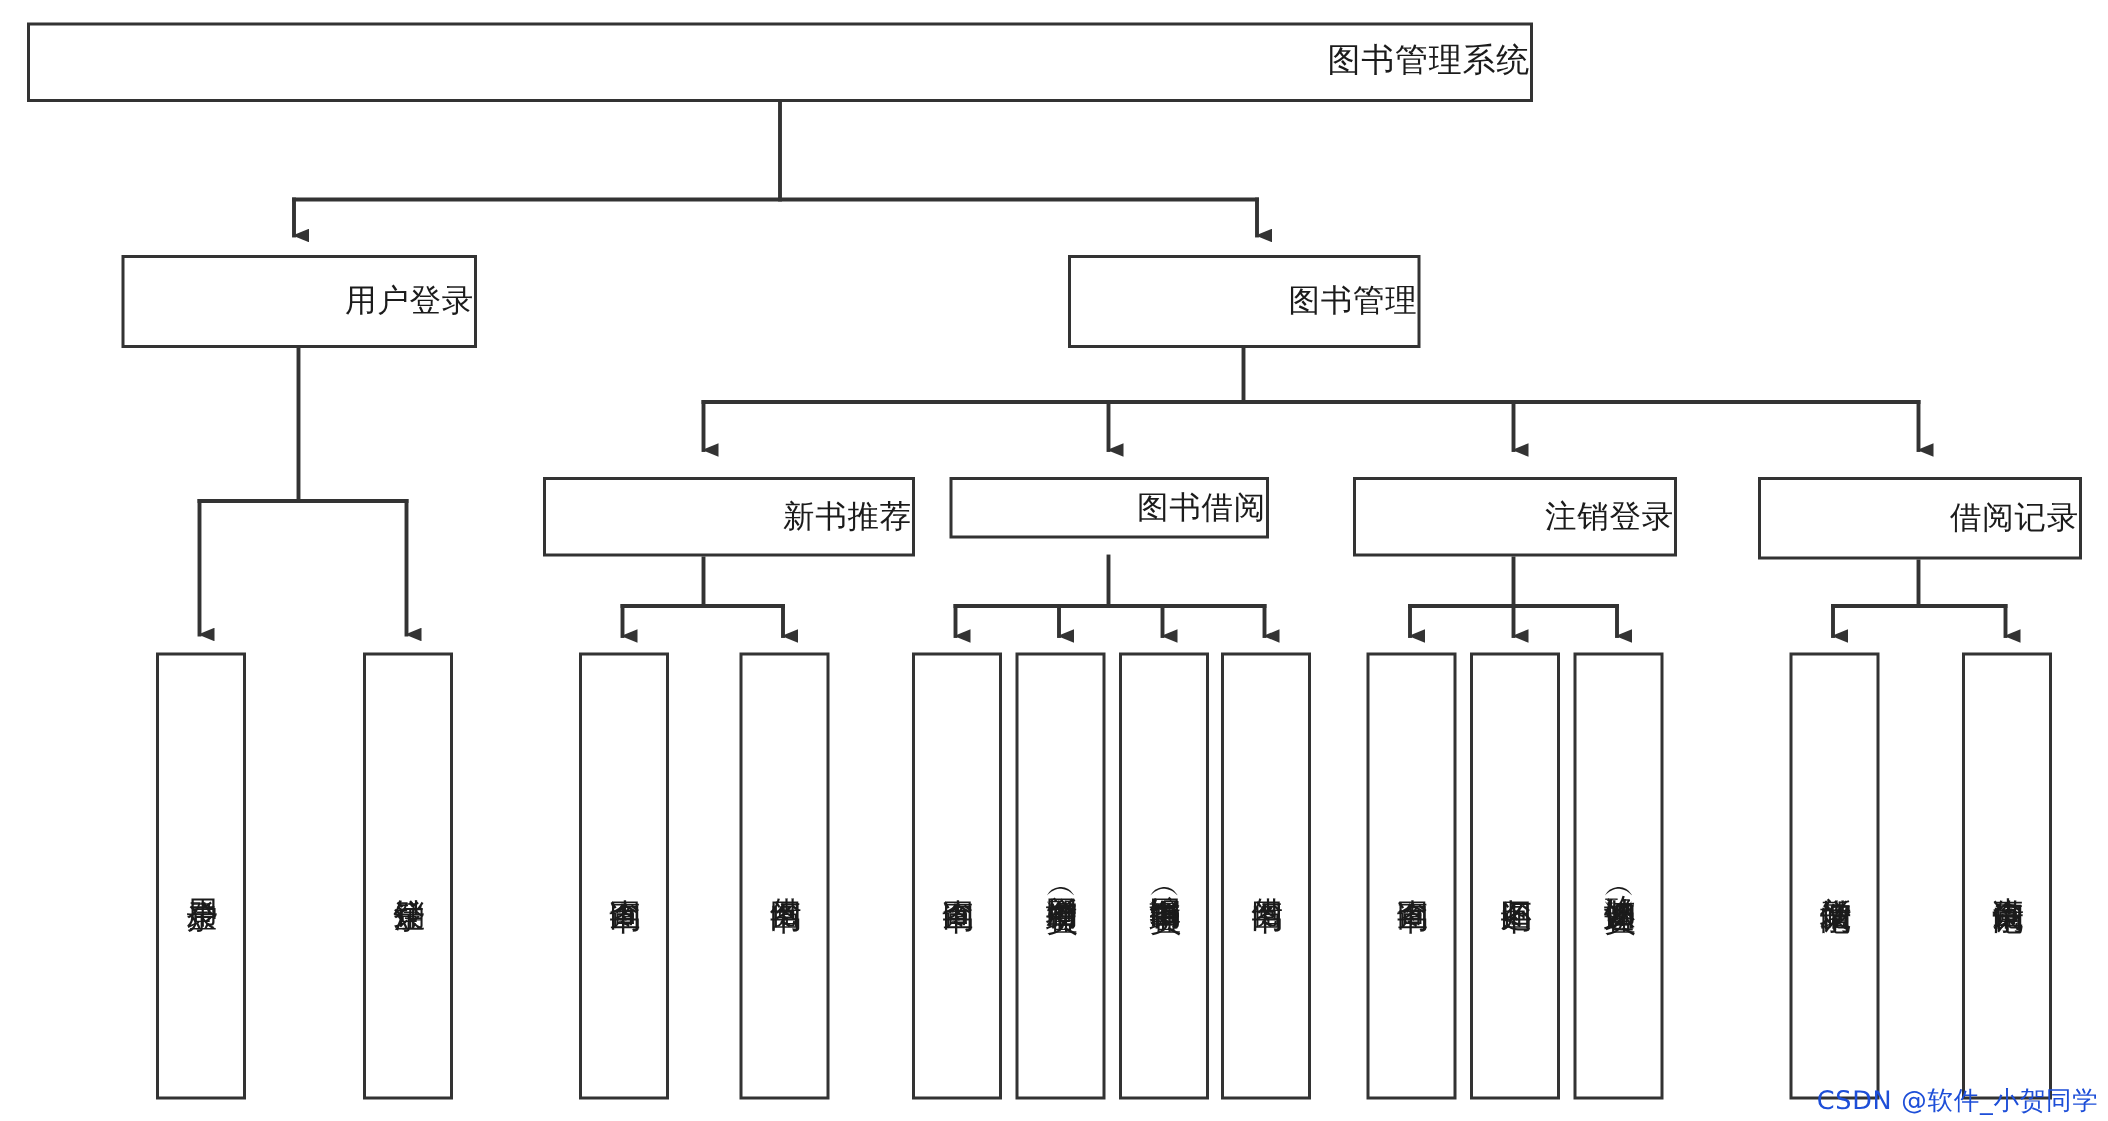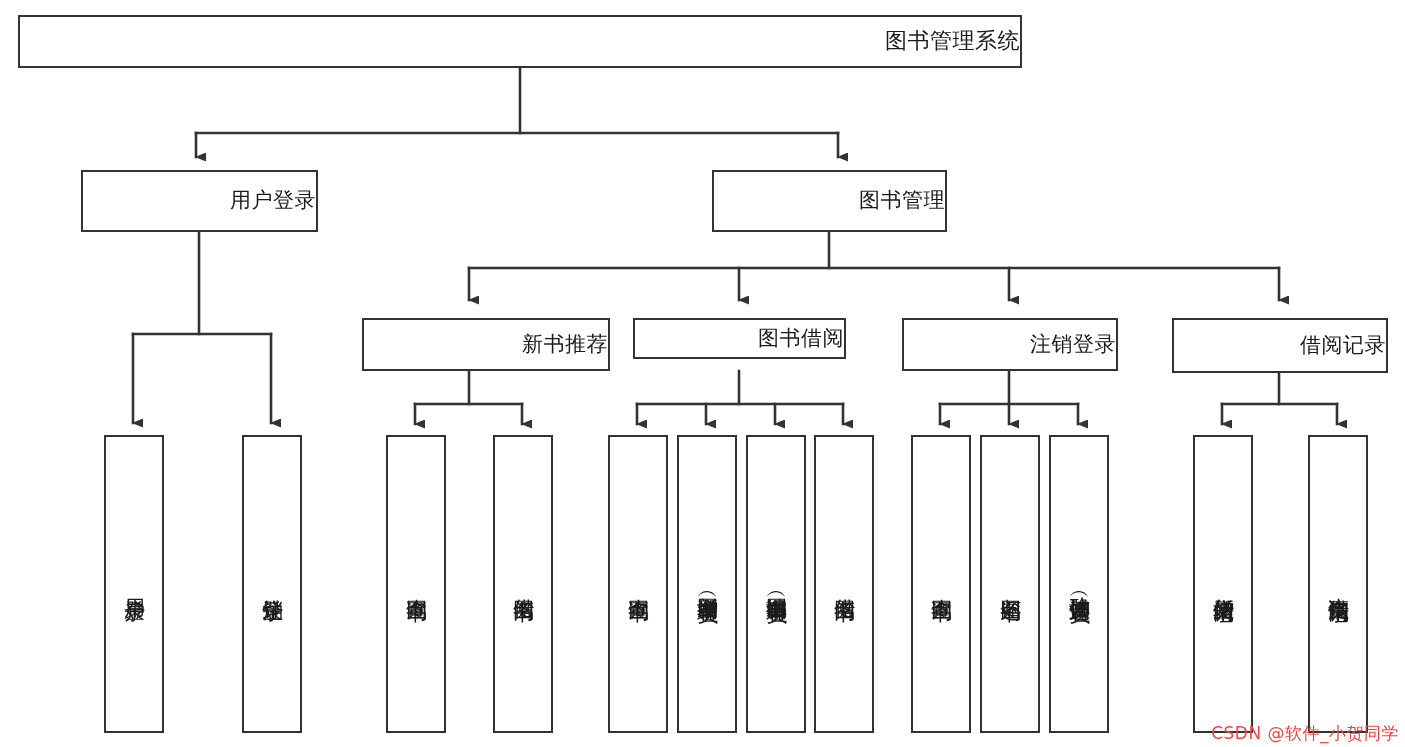--- a/index.html
+++ b/index.html
@@ -56,21 +56,21 @@
     letter-spacing: 1px;
     white-space: nowrap;
     max-height: 100%;
   }
   .node.root .label { font-size: 22px; }
   .watermark {
     position: absolute;
     right: 6px;
     bottom: 2px;
     font-size: 17px;
-    color: #ef4444;
+    color: #1d4ed8;
     letter-spacing: 0.5px;
     white-space: nowrap;
   }
 </style>
 </head>
 <body>
 
 <div id="diagram-root">
 
   <svg id="wires" viewBox="0 0 1405 747" xmlns="http://www.w3.org/2000/svg">

